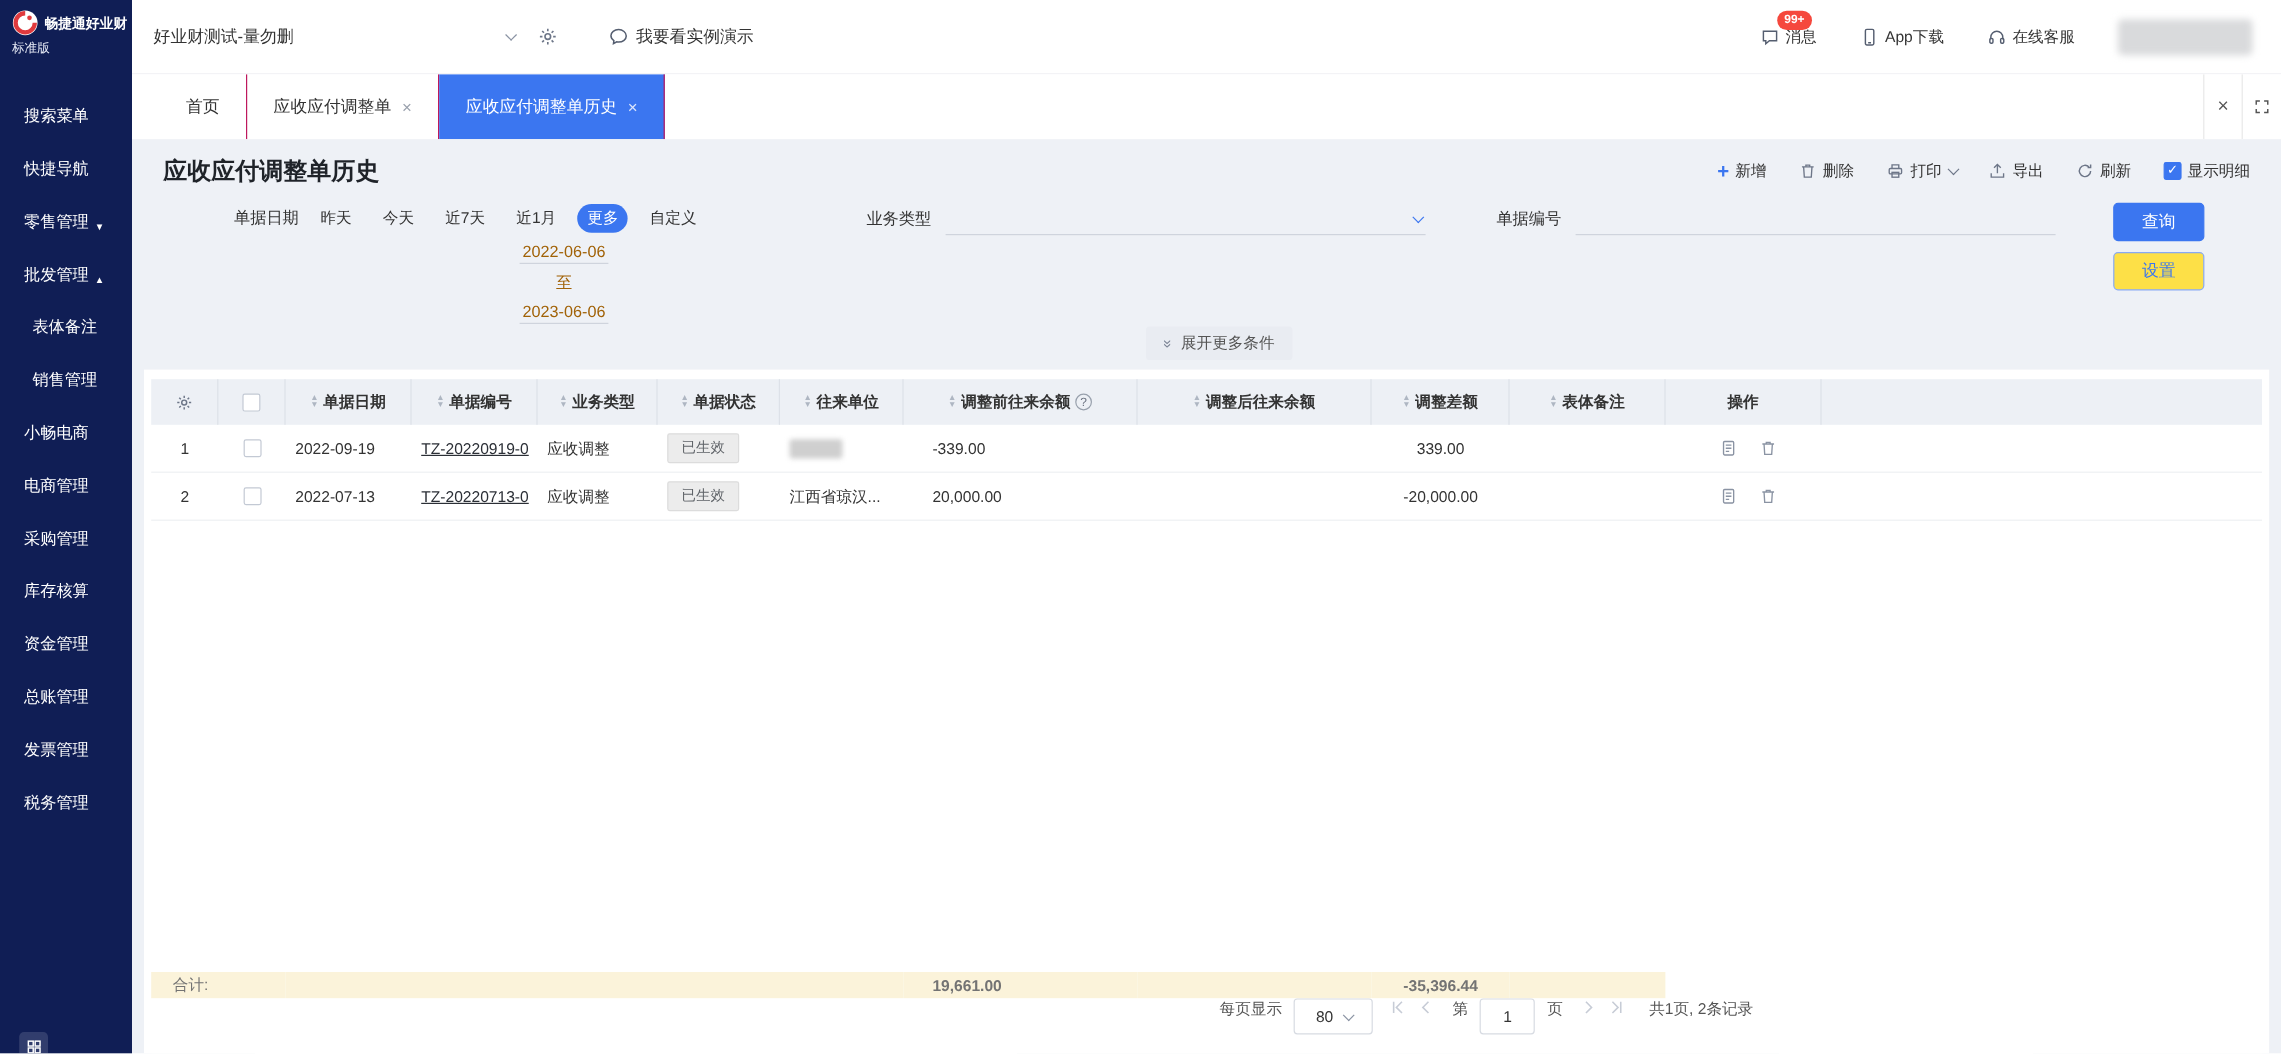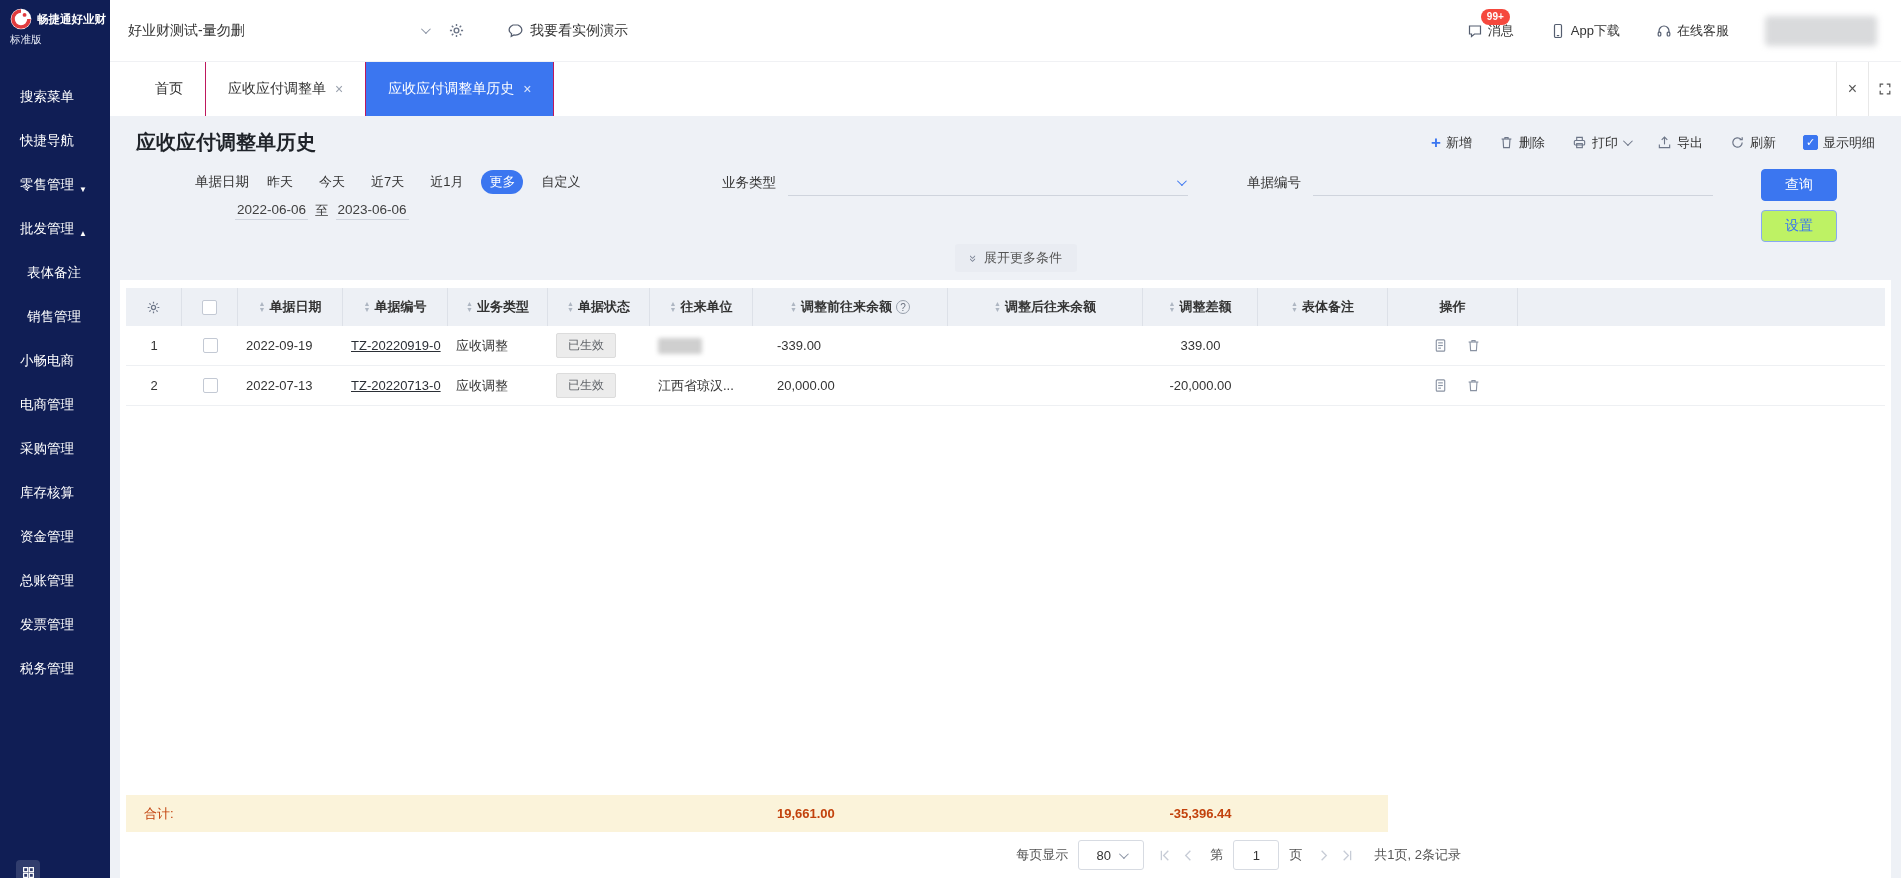--- a/index.html
+++ b/index.html
@@ -58,33 +58,33 @@
   .cb { width:15px; height:15px; border:1px solid #c3c9d4; border-radius:2px; background:#fff; display:inline-flex; align-items:center; justify-content:center; flex-shrink:0; cursor:pointer; }
   .cb.checked { background:#3b76f0; border-color:#3b76f0; color:#fff; font-size:11px; line-height:1; }
 
   
   .filter-area { padding:6px 64px 8px 85px; flex-shrink:0; }
   .filter-row1 { display:flex; align-items:flex-start; }
   .fg-date { width:470px; flex-shrink:0; }
   .fg-date-top { display:flex; align-items:center; gap:10px; font-size:13.5px; color:#333; height:26px; }
   .pill { padding:3px 8px; border-radius:12px; cursor:pointer; color:#333; font-size:13px; white-space:nowrap; }
   .pill.active { background:#3b76f0; color:#fff; }
-  .fg-date-range { margin-left:40px; margin-top:7px; display:flex; align-items:center; gap:7px; font-size:13.5px; color:#404040; }
+  .fg-date-range { margin-left:80px; margin-top:7px; display:flex; align-items:center; gap:7px; font-size:13.5px; color:#a16207;flex-direction:column; }
   .date-val { border-bottom:1px solid #cfd4dd; padding:0 2px 2px 2px; cursor:pointer; }
   .fg-field { display:flex; align-items:flex-start; }
   .fg-field .flabel { font-size:13.5px; color:#333; margin-top:5px; white-space:nowrap; }
   .uline { width:400px; height:27px; border-bottom:1px solid #cfd4dd; margin-left:12px; display:flex; align-items:center; justify-content:flex-end; cursor:pointer; }
   .uline .chev { margin-right:4px; }
   .fg-biz { margin-left:57px; }
   .fg-doc { margin-left:59px; }
   .doc-input { background:transparent; border:none; outline:none; width:100%; height:100%; font-size:13.5px; color:#333; }
   .filter-buttons { margin-left:auto; display:flex; flex-direction:column; gap:9px; }
   .btn { width:76px; height:32px; border-radius:4px; font-size:14px; display:flex; align-items:center; justify-content:center; cursor:pointer; font-family:inherit; }
   .btn-primary { background:#3b76f0; color:#fff; border:1px solid #3b76f0; }
-  .btn-outline { background:#bef264; color:#3b76f0; border:1px solid #88a9f3; }
+  .btn-outline { background:#fde047; color:#3b76f0; border:1px solid #88a9f3; }
   .expand-row { display:flex; justify-content:center; margin-top:2px; }
   .expand-btn { background:#e9ecf2; color:#555; font-size:13px; padding:5px 15px; border-radius:3px; display:flex; align-items:center; gap:7px; cursor:pointer; }
   .dbl-chev { display:inline-block; transform:rotate(90deg); color:#7a8294; font-size:13px; line-height:1; }
 
   
   .table-panel { flex:1; margin:0 10px; background:#fff; display:flex; flex-direction:column; min-height:0; padding:8px 6px 0 6px; }
   .grid-cols { display:grid; grid-template-columns:56px 56px 105px 105px 100px 102px 103px 195px 195px 115px 130px 130px minmax(0,1fr); }
   .thead { background:#edf0f5; height:38px; align-items:center; font-size:13px; color:#333; font-weight:bold; flex-shrink:0; }
   .th { display:flex; align-items:center; justify-content:center; gap:4px; height:100%; border-right:1px solid #dde1e8; overflow:hidden; white-space:nowrap; cursor:pointer; }
   .th.nofilter { cursor:default; }
@@ -99,32 +99,32 @@
   .td.center { justify-content:center; padding-left:0; }
   .td.amount { padding-left:24px; }
   .doc-link { color:#2b2f36; text-decoration:underline; cursor:pointer; }
   .status-badge { background:#ececec; border:1px solid #dcdcdc; color:#5f6368; font-size:12px; padding:3px 11px; border-radius:2px; }
   .redacted { width:44px; height:16px; background:#cfcfcf; border-radius:2px; filter:blur(2px); }
   .actions-cell { display:flex; justify-content:center; align-items:center; gap:18px; color:#8a93a3; }
   .actions-cell svg { cursor:pointer; }
 
   .tbody-spacer { flex:1; }
 
-  .summary-row { height:37px; align-items:stretch; font-size:13px; color:#c2410c; flex-shrink:0; }
+  .summary-row { height:22px; align-items:stretch; font-size:13px; color:#737373; flex-shrink:0; }
   .sum-cell { background:#fbf3da; display:flex; align-items:center; height:100%; }
   .sum-label { grid-column:1/3; padding-left:18px; }
   .sum-gap1 { grid-column:3/8; }
   .sum-before { grid-column:8/9; padding-left:24px; font-weight:bold; }
   .sum-gap2 { grid-column:9/10; }
   .sum-diff { grid-column:10/11; justify-content:center; font-weight:bold; }
   .sum-gap3 { grid-column:11/12; }
   .sum-white { grid-column:12/14; background:#fff; }
 
   
-  .pagination { height:46px; background:#fff; display:flex; align-items:center; justify-content:flex-end; padding-right:424px; gap:10px; font-size:13px; color:#555; flex-shrink:0; }
+  .pagination { height:46px; background:#fff; display:flex; align-items:flex-start; justify-content:flex-end; padding-right:424px; gap:10px; font-size:13px; color:#555; flex-shrink:0; }
   .pp-select { width:66px; height:30px; border:1px solid #d7dbe2; border-radius:3px; background:#fff; display:flex; align-items:center; justify-content:center; gap:8px; color:#333; cursor:pointer; }
   .pg-nav { display:flex; align-items:center; gap:8px; margin:0 4px; }
   .pg-btn { color:#c7ccd6; display:flex; align-items:center; cursor:pointer; }
   .page-input { width:46px; height:30px; border:1px solid #d7dbe2; border-radius:3px; text-align:center; font-size:13px; color:#333; outline:none; }
   .pg-total { margin-left:6px; color:#555; }
 </style>
 </head>
 <body>
 
 <div class="app">

